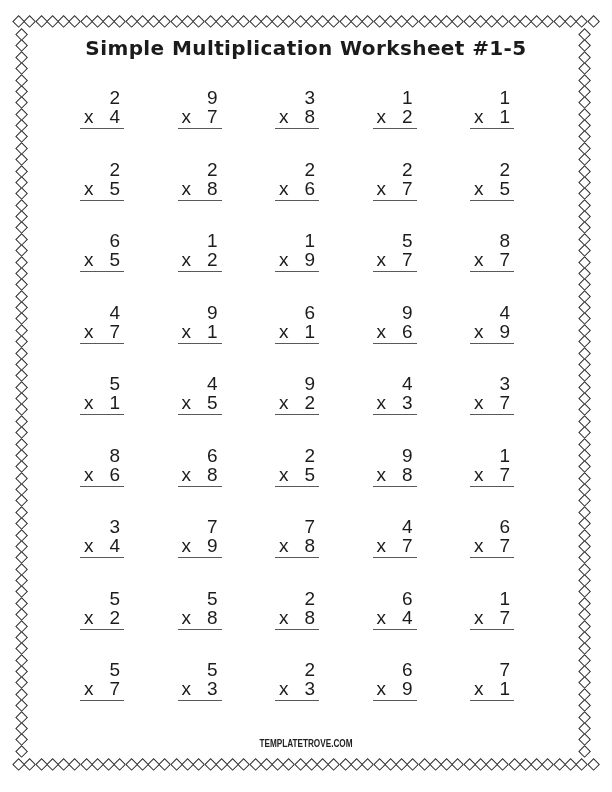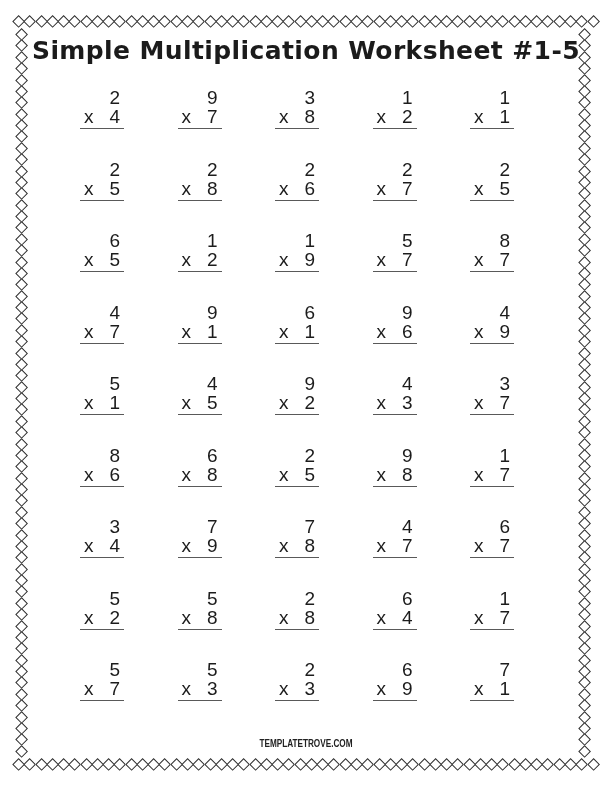--- a/index.html
+++ b/index.html
@@ -34,21 +34,21 @@
 
   
   .title {
     position: absolute;
     top: 36px;
     left: 0;
     right: 0;
     margin: 0;
     text-align: center;
     font-family: "DejaVu Sans", sans-serif;
-    font-size: 25px;
+    font-size: 20px;
     font-weight: 700;
     letter-spacing: 0.4px;
     color: #1b1b1b;
   }
 
   
   .grid {
     position: absolute;
     top: 88px;
     left: 80px;

